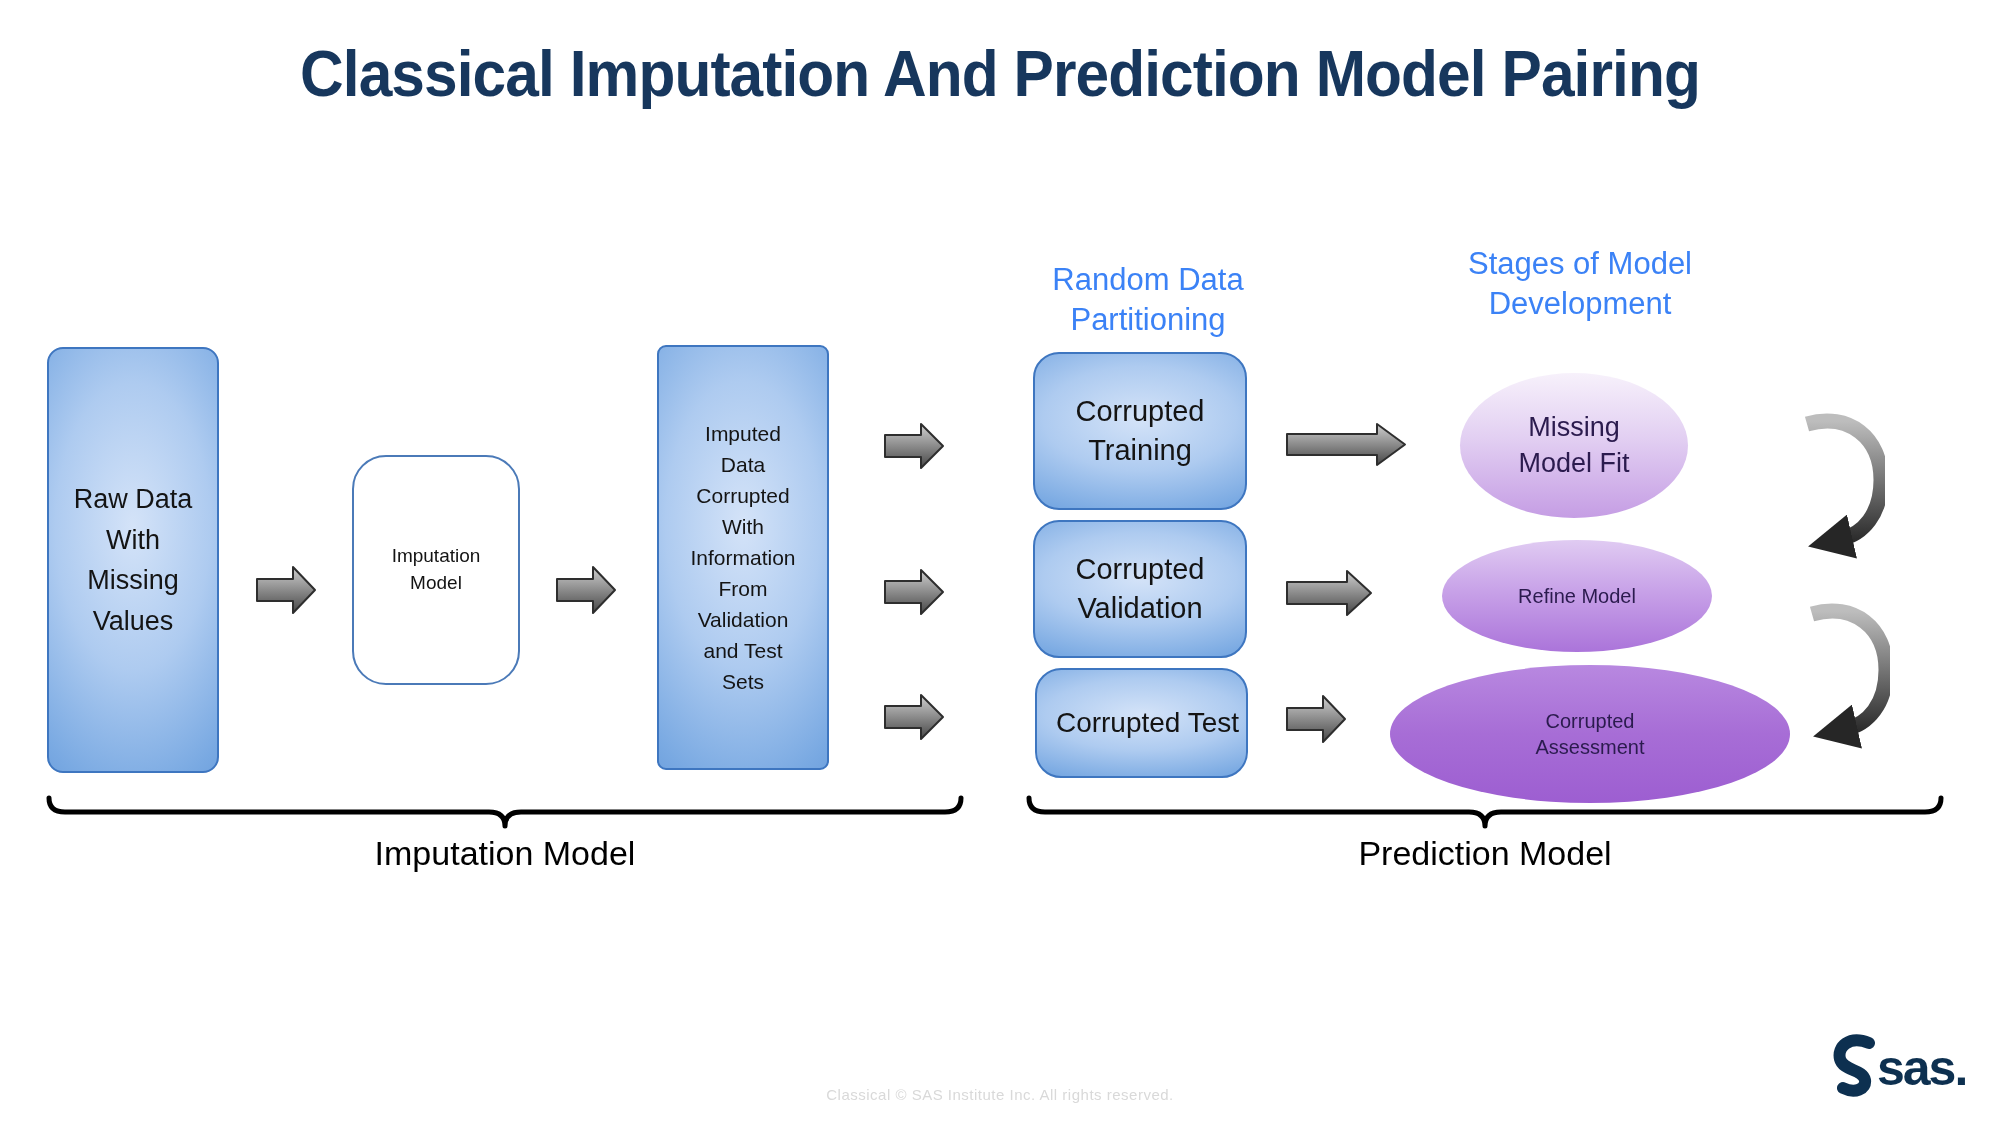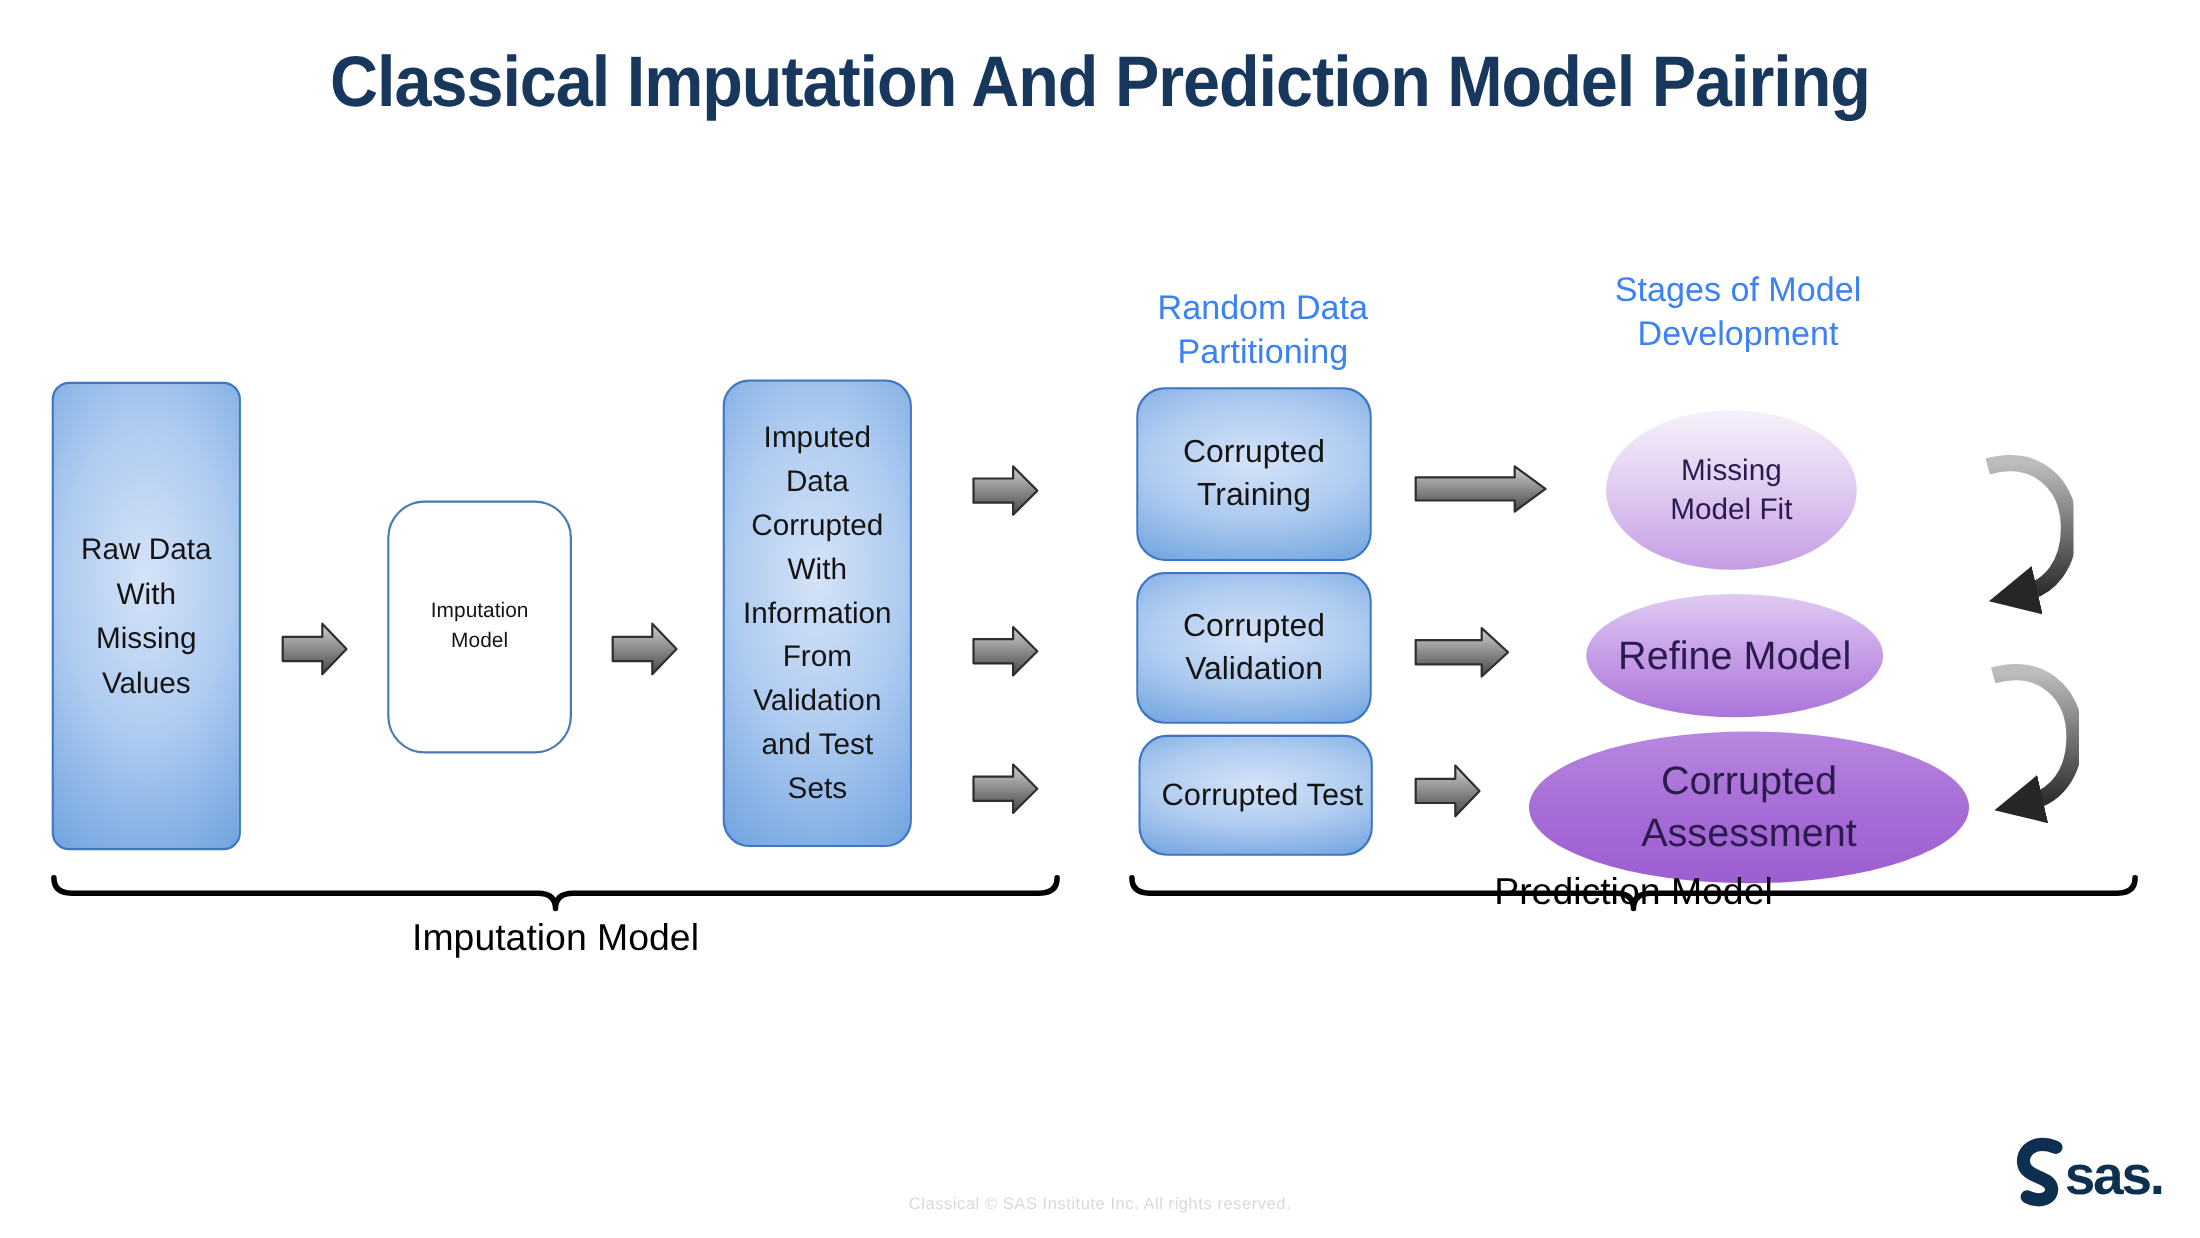--- a/index.html
+++ b/index.html
@@ -28,21 +28,21 @@
   }
   .flow-label{font-size:27px; line-height:1.5;}
 
   .section-header{
     font-size:31px; line-height:1.28; color:#3b82f6; text-align:center;
   }
 
   .stage-ellipse{
     border-radius:50%;
     color:#2B1B4E;
-    font-size:36px; line-height:1.3;
+    font-size:20px; line-height:1.3;
   }
   .e1{background:linear-gradient(180deg,#F7F1FB 0%, #E2CFF2 45%, #C59DE4 100%);}
   .e2{background:linear-gradient(180deg,#E0CBF2 0%, #C8A2E8 45%, #AB74DA 100%);}
   .e3{background:linear-gradient(180deg,#B888E0 0%, #A76DD6 50%, #9D5ED1 100%);}
 
   .brace-label{
     text-align:center; font-size:34px; color:#000000;
   }
   .copyright{
     top:1086px; left:0; width:2000px; text-align:center;
@@ -84,21 +84,21 @@
 
 <div class="abs white-box center-text" style="left:352px;top:455px;width:168px;height:230px;border-radius:34px;font-size:19px;line-height:1.4;">
   <span class="ml">Imputation
 Model</span>
 </div>
 
 <svg class="abs" style="left:555px;top:563px;" width="62" height="54" viewBox="0 0 62 54">
   <polygon points="2,16 38,16 38,4 60,27 38,50 38,38 2,38" fill="url(#arrowGrad)" stroke="#2E2E2E" stroke-width="2" stroke-linejoin="round"></polygon>
 </svg>
 
-<div class="abs blue-box center-text" style="left:657px;top:345px;width:172px;height:425px;border-radius:24px;font-size:27px;line-height:1.48;">
+<div class="abs blue-box center-text" style="left:657px;top:345px;width:172px;height:425px;border-radius:9px;font-size:21px;line-height:1.48;">
   <span class="ml">Imputed
 Data
 Corrupted
 With
 Information
 From
 Validation
 and Test
 Sets</span>
 </div>
@@ -161,20 +161,20 @@
 </svg>
 
 <svg class="abs" style="left:45px;top:790px;" width="920" height="45" viewBox="0 0 920 45">
   <path d="M 4 8 Q 4 22 20 22 L 444 22 Q 460 22 460 36 Q 460 22 476 22 L 900 22 Q 916 22 916 8" fill="none" stroke="#000000" stroke-width="5" stroke-linecap="round" stroke-linejoin="round"></path>
 </svg>
 <div class="abs brace-label" style="left:45px;top:834px;width:920px;">Imputation Model</div>
 
 <svg class="abs" style="left:1025px;top:790px;" width="920" height="45" viewBox="0 0 920 45">
   <path d="M 4 8 Q 4 22 20 22 L 444 22 Q 460 22 460 36 Q 460 22 476 22 L 900 22 Q 916 22 916 8" fill="none" stroke="#000000" stroke-width="5" stroke-linecap="round" stroke-linejoin="round"></path>
 </svg>
-<div class="abs brace-label" style="left:1025px;top:792px;width:920px;">Prediction Model</div>
+<div class="abs brace-label" style="left:1025px;top:834px;width:920px;">Prediction Model</div>
 
 <div class="abs copyright">Classical © SAS Institute Inc.  All rights reserved.</div>
 
 <svg class="abs" style="left:1833px;top:1033px;" width="140" height="68" viewBox="0 0 140 68">
   <path d="M 36 10 C 16 2 4 14 7 26 C 10 38 30 36 32 47 C 33.5 56 22 61 10 55" fill="none" stroke="#0D3050" stroke-width="12" stroke-linecap="round"></path>
   <text x="44" y="52" font-family="Liberation Sans, sans-serif" font-size="50" font-weight="bold" letter-spacing="-2" fill="#0D3050">sas.</text>
 </svg>
 
 </body></html>

